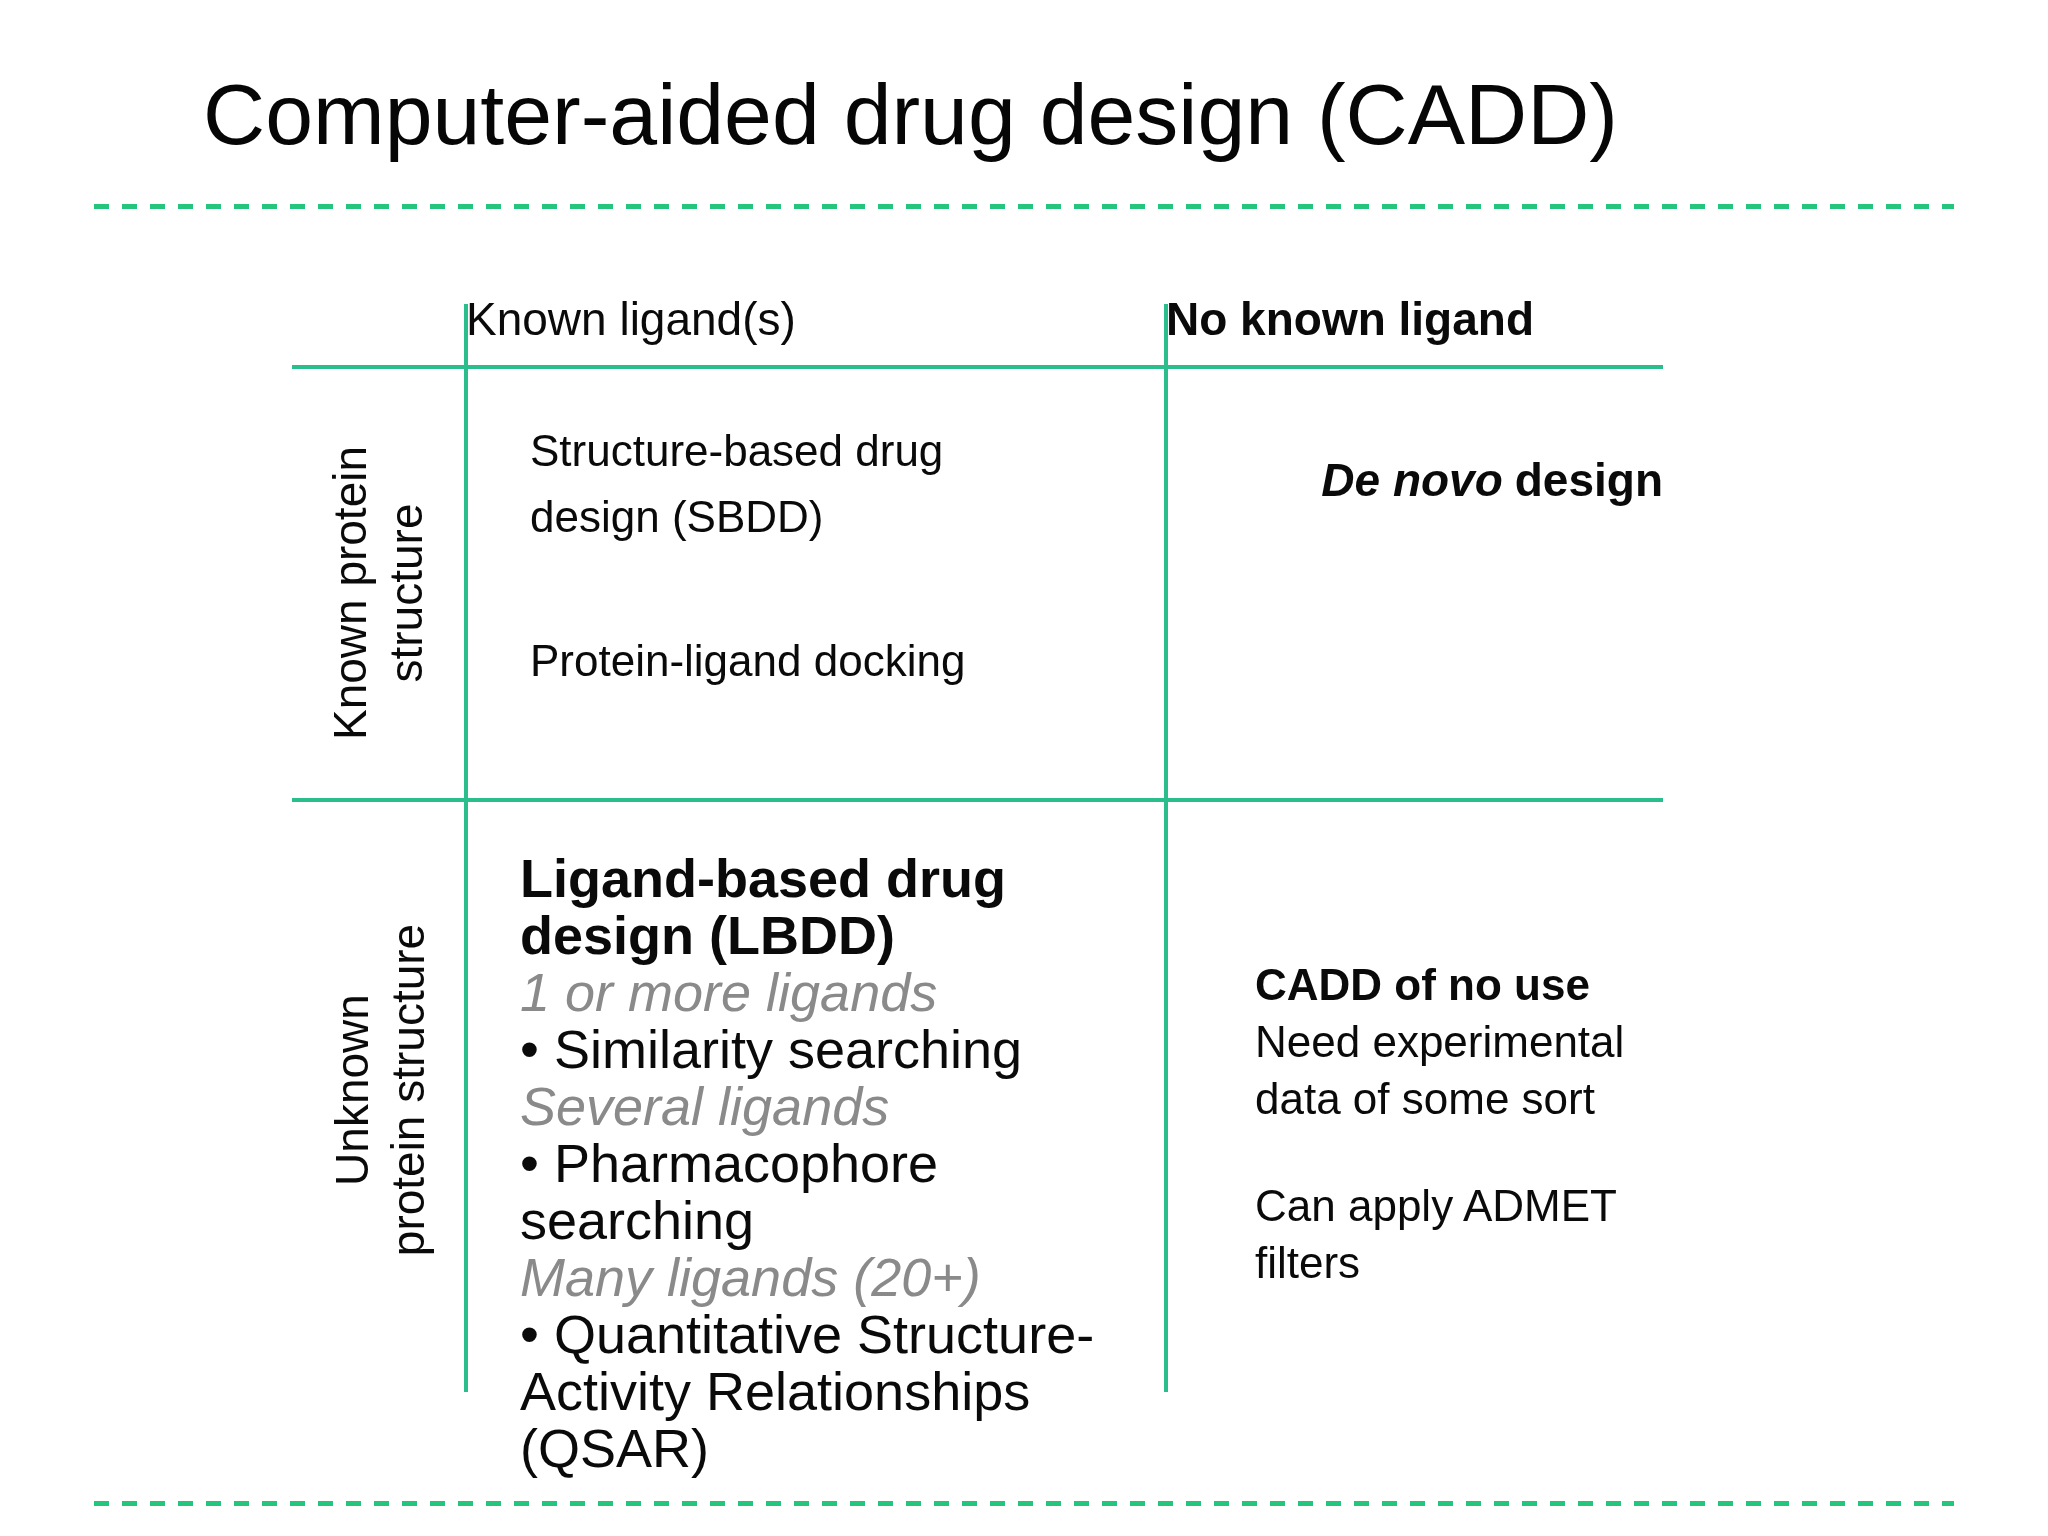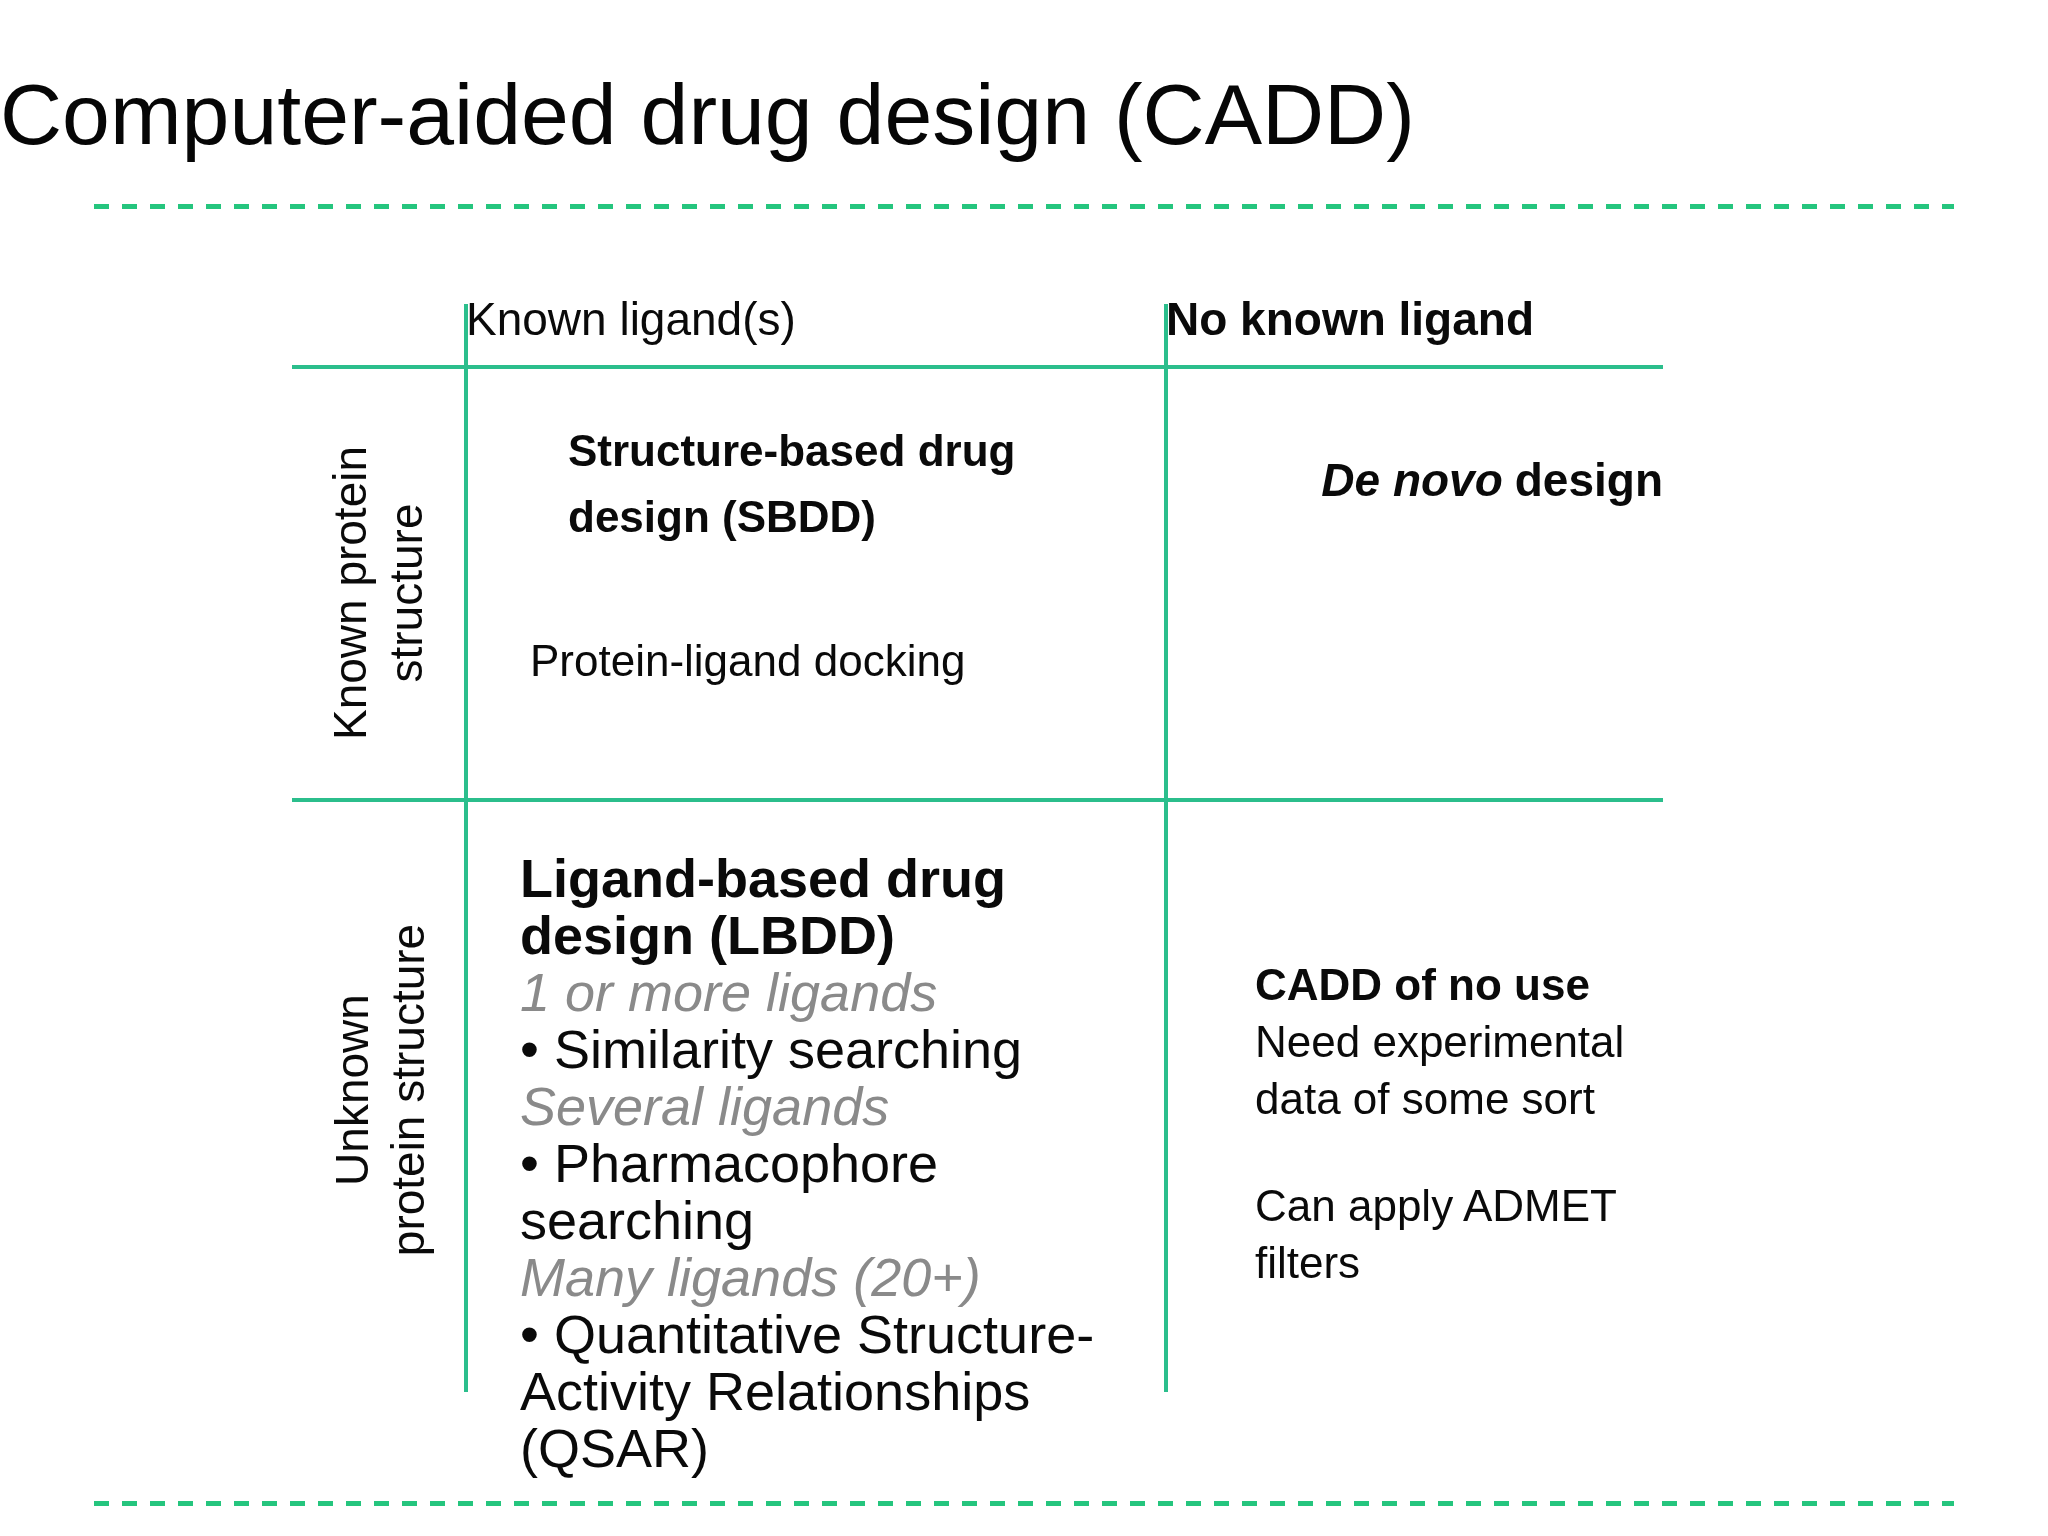--- a/index.html
+++ b/index.html
@@ -2,21 +2,21 @@
 <html><head>
 <meta charset="utf-8">
 <style>
   html,body{margin:0;padding:0;}
   body{
     width:2048px;height:1536px;position:relative;background:#ffffff;
     font-family:"Liberation Sans", sans-serif;color:#0a0a0a;overflow:hidden;
   }
   .abs{position:absolute;}
   .slide-title{
-    left:0;top:64px;width:1821px;text-align:left;
+    left:0;top:64px;width:1821px;text-align:center;
     font-size:86px;line-height:100px;font-weight:400;color:#060606;
   }
   .dash-line{
     left:94px;width:1860px;height:5px;
     background:repeating-linear-gradient(90deg,#25c57e 0 15px,transparent 15px 28px);
   }
   .dash-top{top:204px;}
   .dash-bottom{top:1501px;}
   .tline{background:#2bbe8c;}
   .vline{width:4px;top:304px;height:1088px;}
@@ -31,21 +31,21 @@
   .col-header.c1{left:466px;width:700px;}
   .col-header.c2{left:1166px;width:497px;font-weight:bold;}
   .row-header{
     transform:rotate(-90deg);
     font-size:46px;line-height:56px;text-align:center;color:#0a0a0a;
     display:flex;flex-direction:column;justify-content:center;
   }
   .row-header.r1{left:138px;top:528px;width:480px;height:130px;}
   .row-header.r2{left:80px;top:1025px;width:600px;height:130px;}
   .cell-sbdd{left:530px;top:418px;width:500px;font-size:44px;line-height:66px;}
-  .cell-sbdd .heading{font-weight:700;margin-left:38px;}
+  .cell-sbdd .heading{font-weight:400;}
   .cell-sbdd .body{margin-top:78px;}
   .cell-denovo{
     left:1166px;top:452px;width:497px;text-align:right;
     font-size:46px;line-height:56px;font-weight:700;
   }
   .cell-denovo .em{font-style:italic;}
   .cell-denovo .rest{margin-left:0.26em;}
   .cell-lbdd{left:520px;top:850px;width:648px;font-size:54px;line-height:57px;}
   .cell-lbdd .heading{font-weight:700;}
   .muted{color:#8a8a8a;font-style:italic;}

